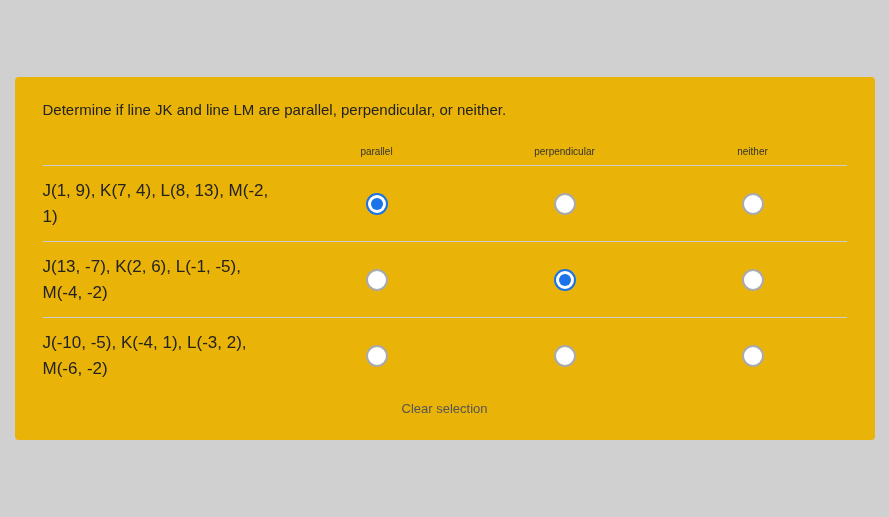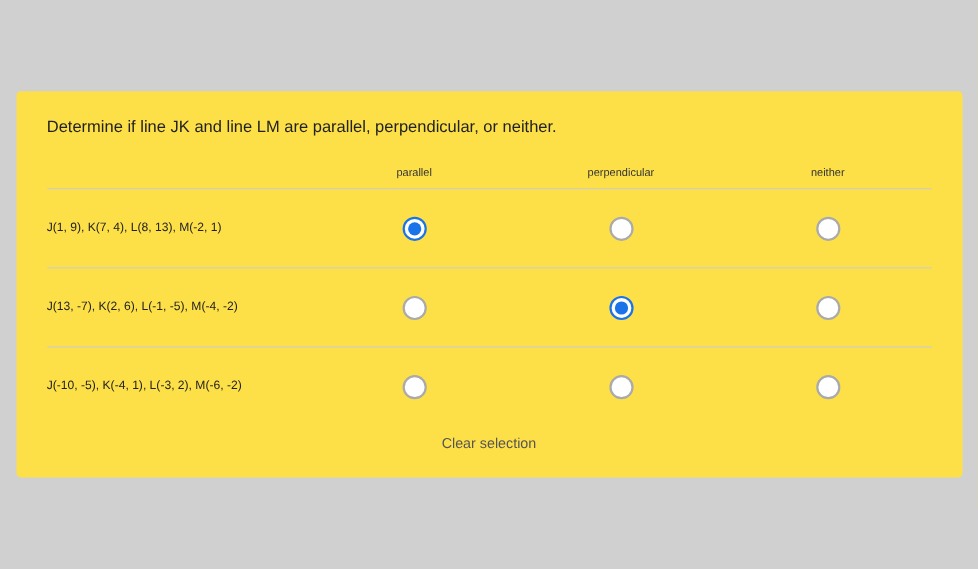--- a/index.html
+++ b/index.html
@@ -12,21 +12,21 @@
       background-color: #d0d0d0;
       font-family: Arial, sans-serif;
       width: 889px;
       height: 517px;
       display: flex;
       align-items: center;
       justify-content: center;
     }
 
     .container {
-      background-color: #fde047;
+      background-color: #eab308;
       width: 860px;
       padding: 24px 28px;
       border-radius: 4px;
     }
 
     .question-title {
       font-size: 15px;
       color: #222;
       margin-bottom: 20px;
       font-weight: 400;
@@ -56,21 +56,21 @@
 
     .table-row {
       display: grid;
       grid-template-columns: 240px 1fr 1fr 1fr;
       border-top: 1px solid #ccc;
       align-items: center;
       min-height: 72px;
     }
 
     .row-label {
-      font-size: 11px;
+      font-size: 17px;
       color: #222;
       padding: 12px 8px 12px 0;
       line-height: 1.5;
     }
 
     .radio-cell {
       display: flex;
       align-items: center;
       justify-content: center;
     }

